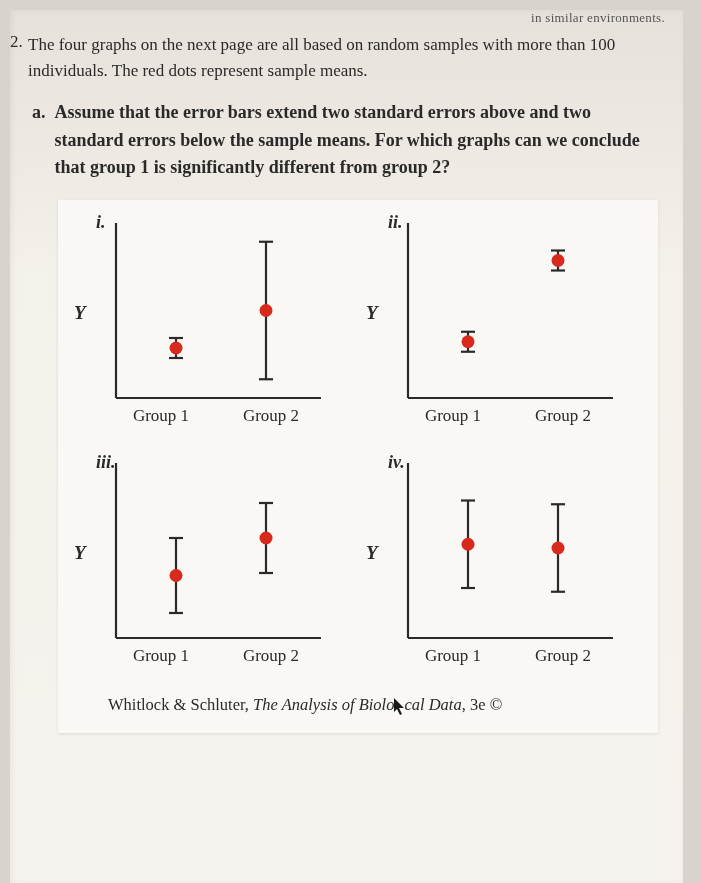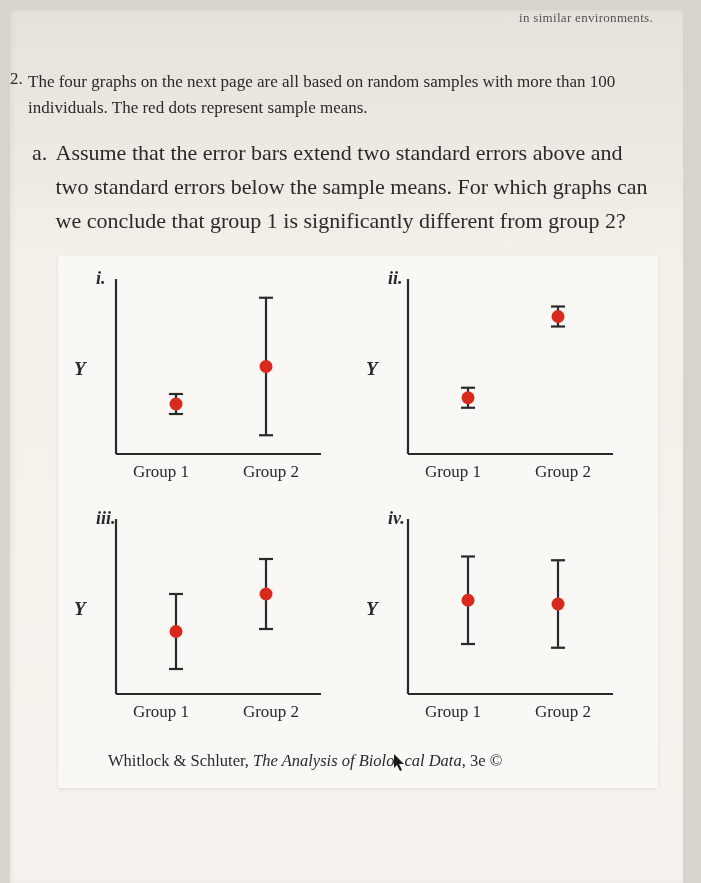--- a/index.html
+++ b/index.html
@@ -9,51 +9,51 @@
       background: #d8d3cd;
       font-family: 'Times New Roman', Times, serif;
       color: #2a2a2a;
       padding: 10px 18px 0 10px;
       overflow: hidden;
     }
     .page {
       background: linear-gradient(to bottom, #e6e1da 0%, #f4f0ea 30%, #f6f3ee 100%);
       width: 100%;
       height: 100%;
-      padding: 0 24px 0 0;
+      padding: 0 12px 0 0;
       box-shadow: inset 2px 0 6px rgba(0,0,0,0.05);
     }
     .cutoff {
       text-align: right;
       font-size: 13px;
       padding-right: 6px;
       color: #555;
       letter-spacing: 0.3px;
     }
     .question {
       padding: 6px 10px 0 0;
-      margin-top: 37px;
     }
     .q-num {
       display: inline-block;
       vertical-align: top;
       width: 14px;
       font-size: 17px;
     }
     .q-body {
       display: inline-block;
       vertical-align: top;
       width: calc(100% - 20px);
       font-size: 17px;
       line-height: 1.55;
     }
     .sub {
       margin: 14px 0 0 22px;
-      font-size: 22px;
+      font-size: 18px;
       line-height: 1.55;
+      font-weight: bold;
     }
     .sub .letter {
       display: inline-block;
       vertical-align: top;
       width: 18px;
     }
     .sub .text {
       display: inline-block;
       vertical-align: top;
       width: calc(100% - 24px);

